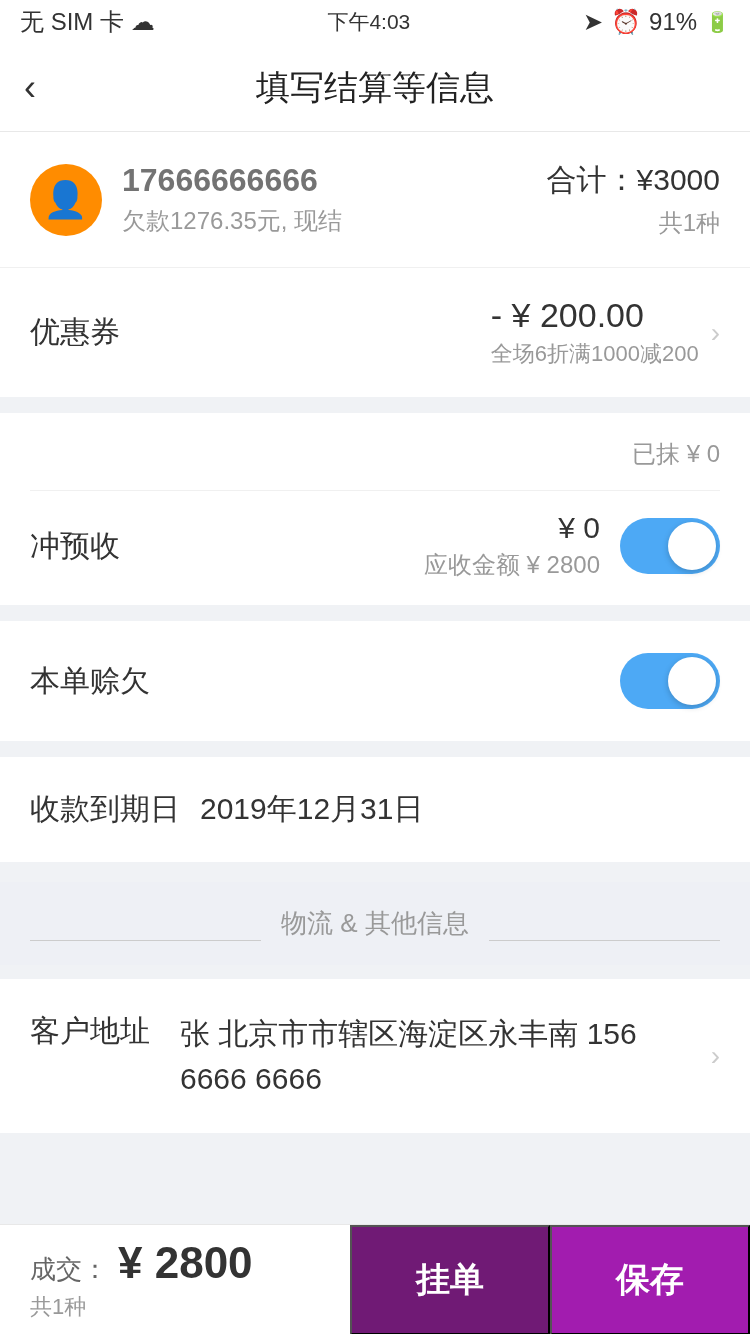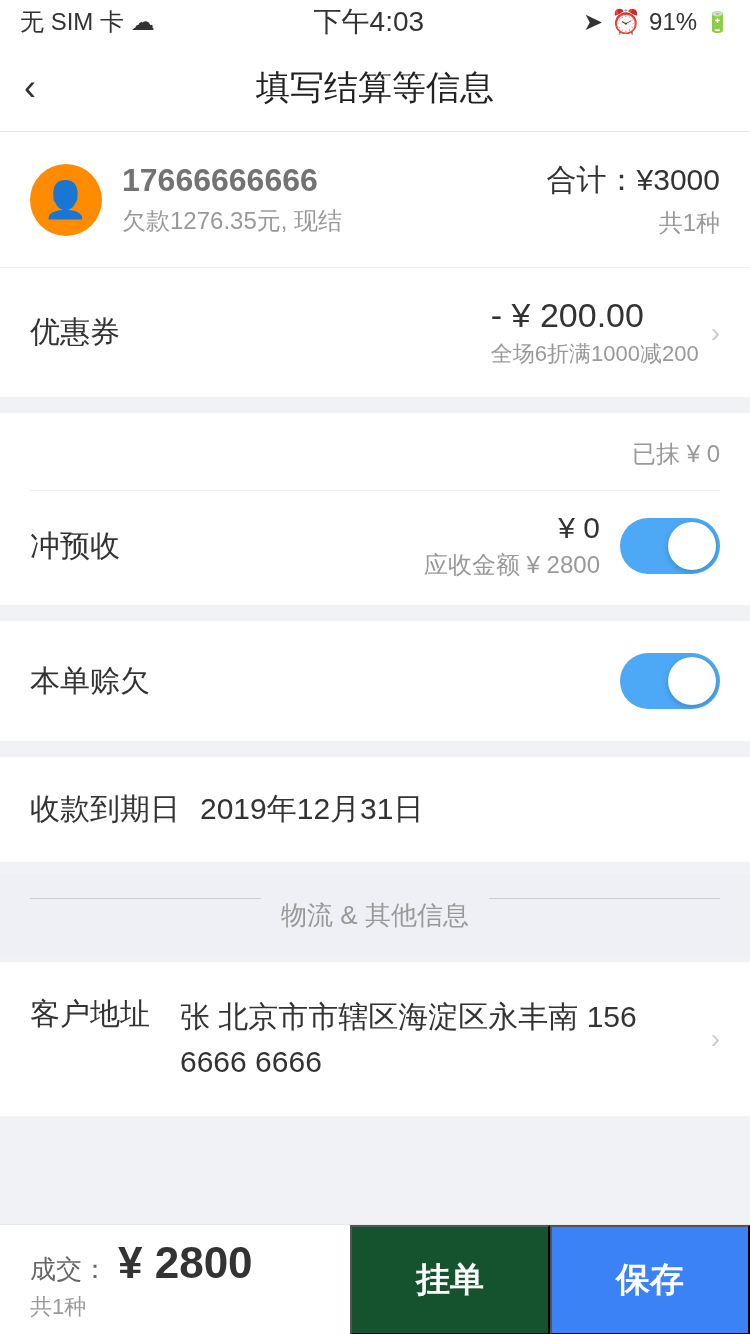--- a/index.html
+++ b/index.html
@@ -18,21 +18,21 @@
       height: 44px;
       background: #fff;
       display: flex;
       align-items: center;
       justify-content: space-between;
       padding: 0 20px;
       font-size: 24px;
       color: #333;
     }
     .status-left { display: flex; align-items: center; gap: 8px; }
-    .status-center { font-size: 28px; font-weight: 500; }
+    .status-center { font-size: 21px; font-weight: 500; }
     .status-right { display: flex; align-items: center; gap: 8px; font-size: 24px; }
 
     
     .nav-bar {
       height: 88px;
       background: #fff;
       display: flex;
       align-items: center;
       justify-content: center;
       position: relative;
@@ -170,35 +170,35 @@
       align-items: center;
       justify-content: space-between;
       margin-bottom: 16px;
     }
     .debt-label { font-size: 30px; color: #333; }
 
     
     .date-section {
       background: #fff;
       padding: 32px 30px;
-      margin-bottom: 12px;
+      margin-bottom: 20px;
     }
     .date-row { display: flex; align-items: center; gap: 20px; }
     .date-label { font-size: 30px; color: #333; }
     .date-value { font-size: 30px; color: #333; }
 
     
     .section-divider {
       display: flex;
-      align-items: flex-start;
+      align-items: flex-end;
       justify-content: center;
       padding: 24px 30px;
       background: #eef0f5;
       gap: 20px;
-      margin-bottom: 5px;
+      margin-bottom: 14px;
     }
     .divider-line { flex: 1; height: 1px; background: #ccc; }
     .divider-text { font-size: 26px; color: #999; white-space: nowrap; }
 
     
     .address-section {
       background: #fff;
       padding: 32px 30px;
       display: flex;
       align-items: flex-start;
@@ -236,22 +236,22 @@
       width: 200px;
       display: flex;
       align-items: center;
       justify-content: center;
       font-size: 34px;
       font-weight: 600;
       color: #fff;
       cursor: pointer;
       flex-shrink: 0;
     }
-    .btn-hold { background: #14532d; }
-    .btn-save { background: #3b82f6; }
+    .btn-hold { background: #701a75; }
+    .btn-save { background: #a21caf; }
 
     
     .main-content {
       padding-bottom: 110px;
     }
   </style>
 </head>
 <body>
 
 <div class="status-bar">

